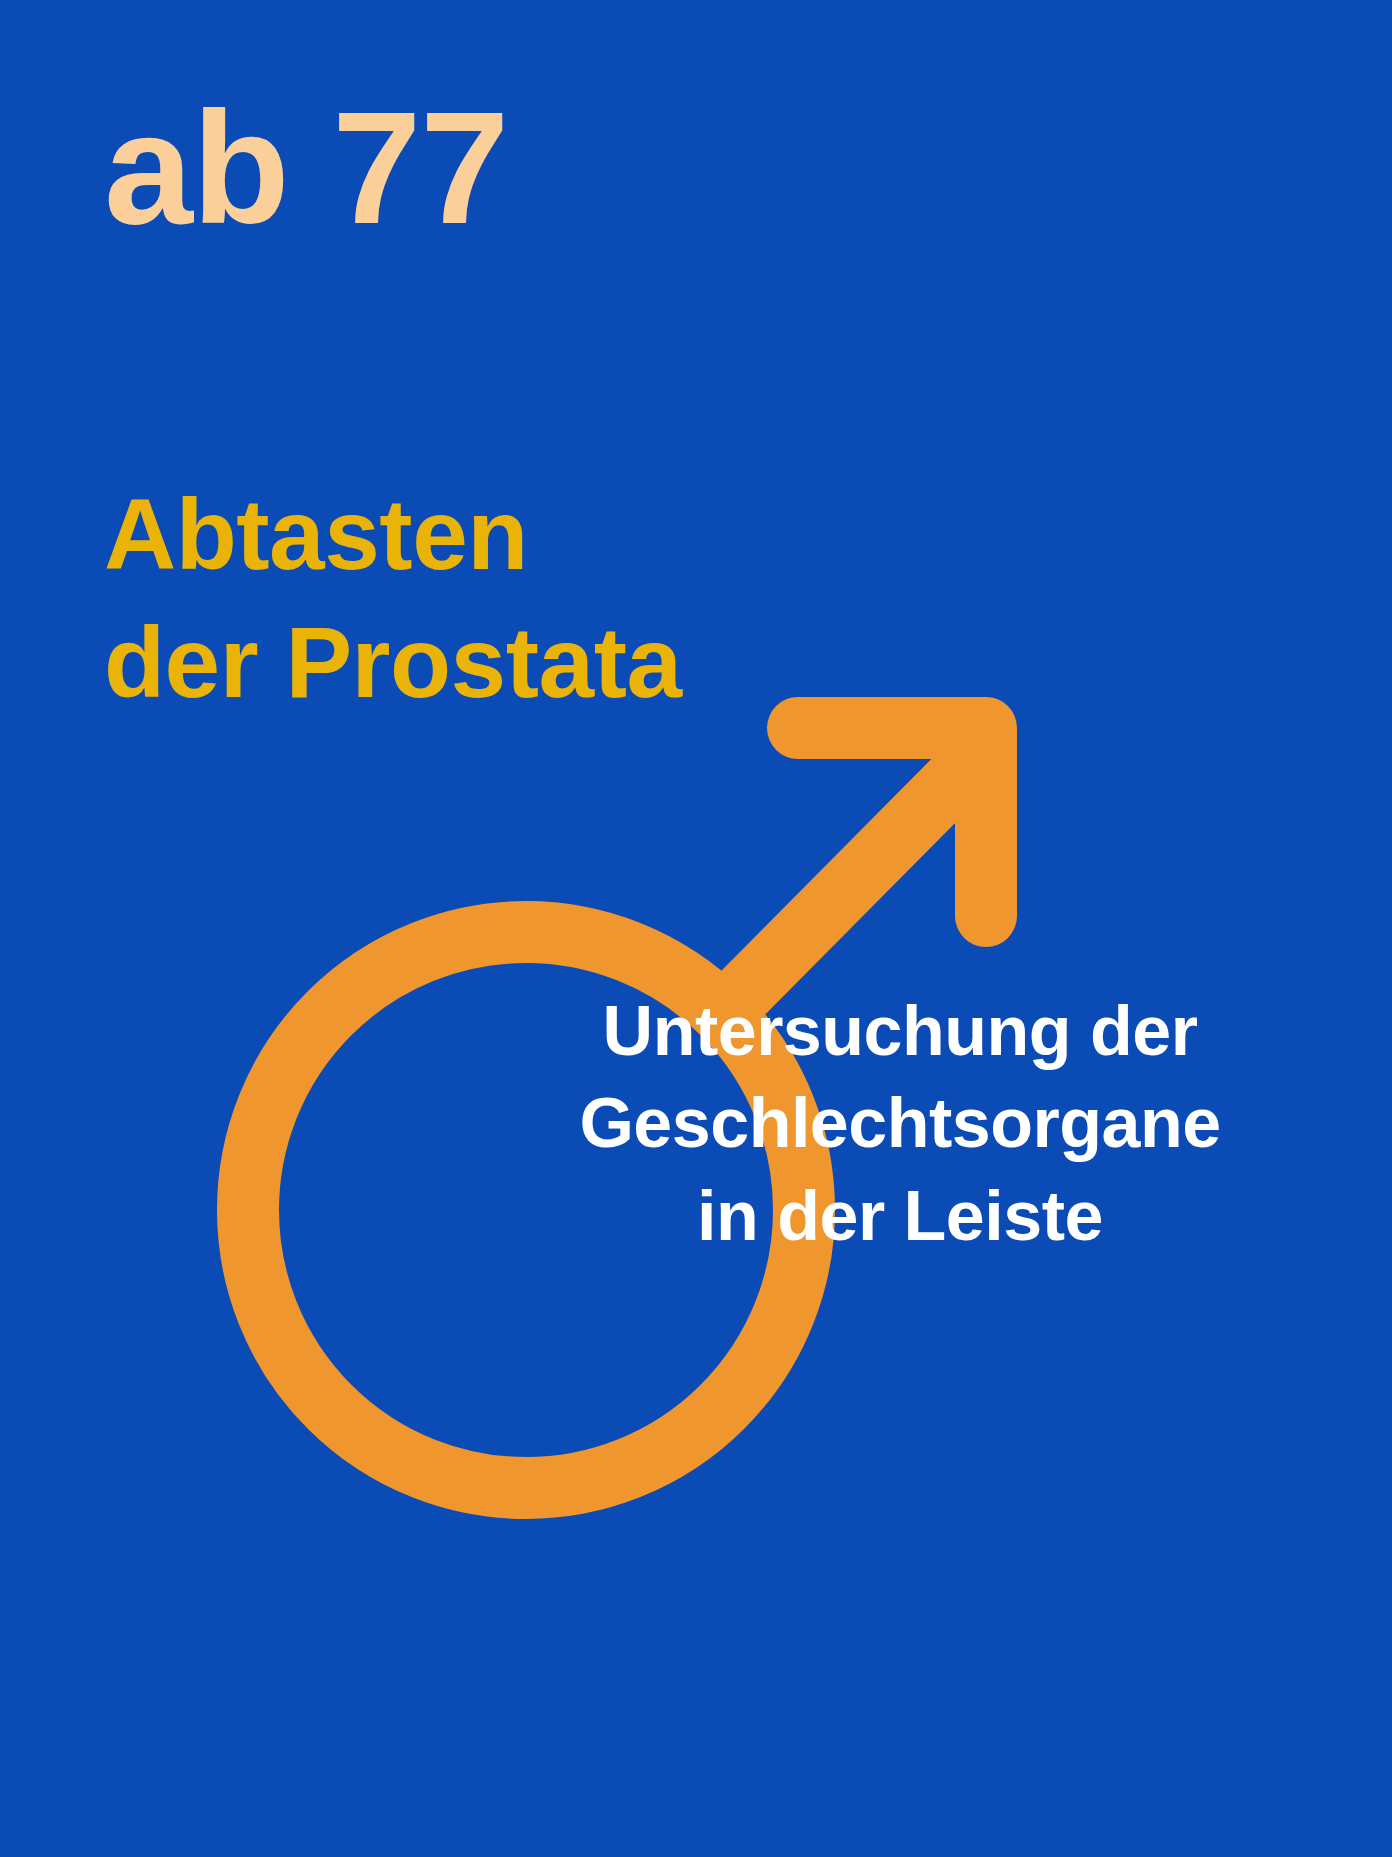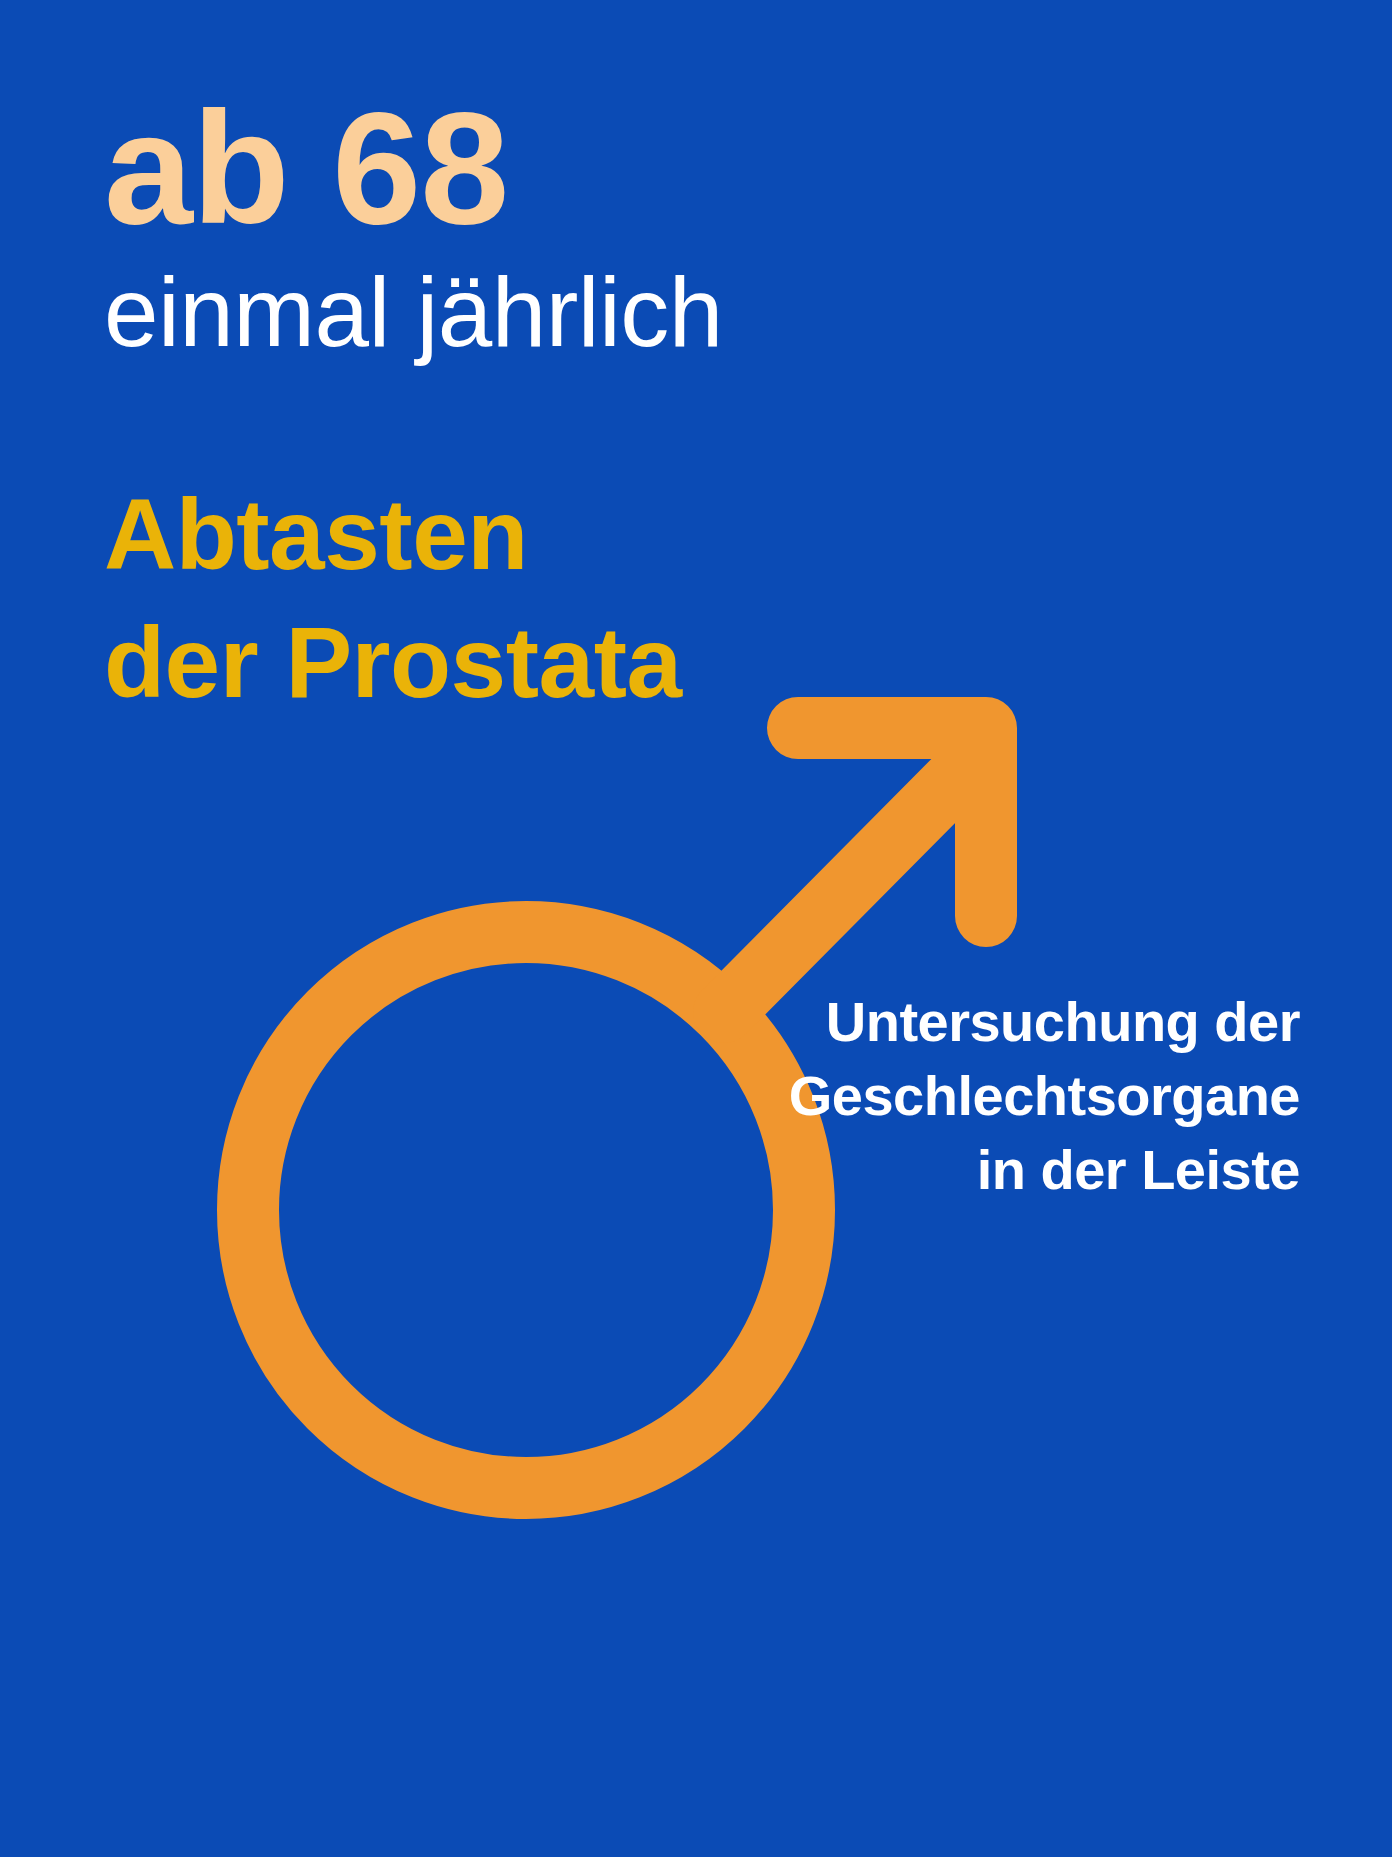--- a/index.html
+++ b/index.html
@@ -66,40 +66,39 @@
     height: 880px;
     pointer-events: none;
   }
 
   
   .body-block {
     position: absolute;
     right: 92px;
     top: 985px;
     width: 800px;
-    text-align: right;
+    text-align: center;
     color: #ffffff;
-    font-size: 56px;
+    font-size: 70px;
     font-weight: bold;
     line-height: 1.32;
     letter-spacing: -0.5px;
   }
   .body-block .bline {
     display: block;
     white-space: nowrap;
   }
 </style>
 </head>
 <body>
 
 <div class="poster">
 
   <div class="headline-block">
-    <div class="age-line">ab 68</div>
-    <div class="freq-line">einmal jährlich</div>
+    <div class="age-line">ab 77</div>
   </div>
 
   <div class="subheading-block">
     <span class="line1">Abtasten</span>
     <span class="line2">der Prostata</span>
   </div>
 
   <div class="male-symbol">
     <svg viewBox="0 0 840 880" width="840" height="880" xmlns="http://www.w3.org/2000/svg" aria-hidden="true">
       <g fill="none" stroke="#f0962f" stroke-width="62" stroke-linecap="round" stroke-linejoin="round">

